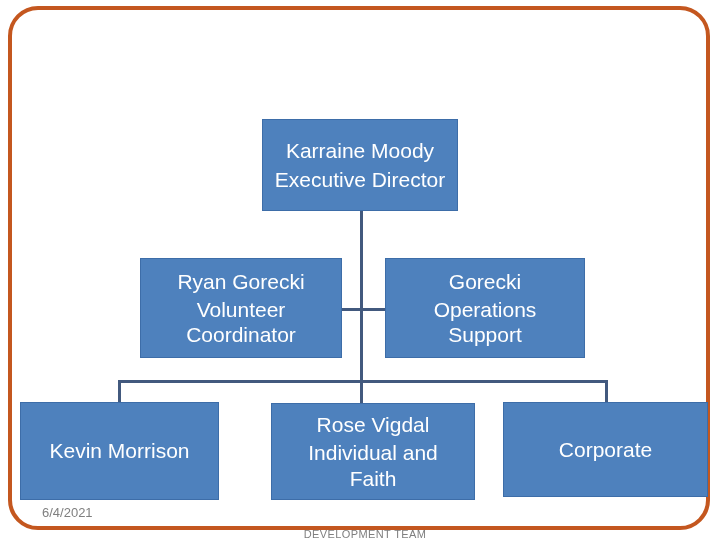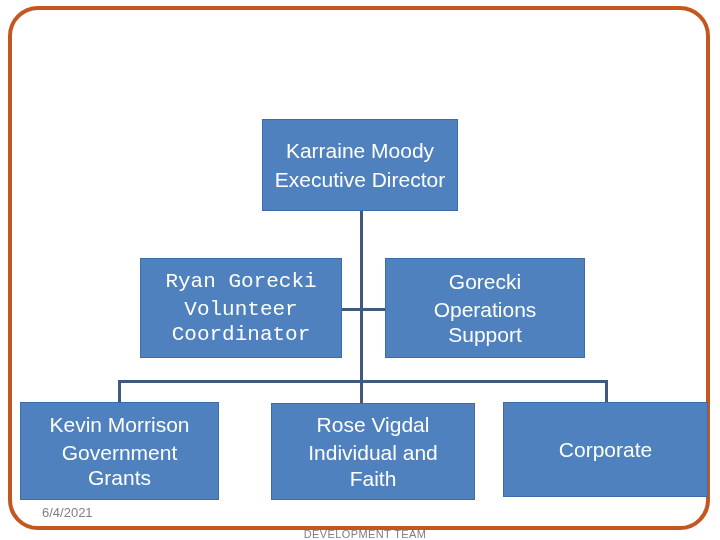--- a/index.html
+++ b/index.html
@@ -84,33 +84,32 @@
     <div class="connector" style="left:342px; top:308px; width:43px; height:3px;"></div>
     <div class="connector" style="left:118px; top:380px; width:490px; height:3px;"></div>
     <div class="connector" style="left:118px; top:383px; width:3px; height:19px;"></div>
     <div class="connector" style="left:605px; top:383px; width:3px; height:19px;"></div>
 
     <div class="node" style="left:262px; top:119px; width:196px; height:92px;">
       <span class="name">Karraine Moody</span>
       <span class="role">Executive Director</span>
     </div>
 
-    <div class="node narrow-role" style="left:140px; top:258px; width:202px; height:100px;font-family:Liberation Mono, monospace;">
+    <div class="node narrow-role" style="left:140px; top:258px; width:202px; height:100px;">
       <span class="name">Ryan Gorecki</span>
       <span class="role">Volunteer Coordinator</span>
     </div>
 
     <div class="node narrow-role" style="left:385px; top:258px; width:200px; height:100px;">
       <span class="name">Gorecki</span>
       <span class="role">Operations Support</span>
     </div>
 
     <div class="node narrow-role" style="left:20px; top:402px; width:199px; height:98px;">
       <span class="name">Kevin Morrison</span>
-      <span class="role">Government Grants</span>
     </div>
 
     <div class="node narrow-role" style="left:271px; top:403px; width:204px; height:97px;">
       <span class="name">Rose Vigdal</span>
       <span class="role">Individual and Faith</span>
     </div>
 
     <div class="node" style="left:503px; top:402px; width:205px; height:95px;">
       <span class="role">Corporate</span>
     </div>

